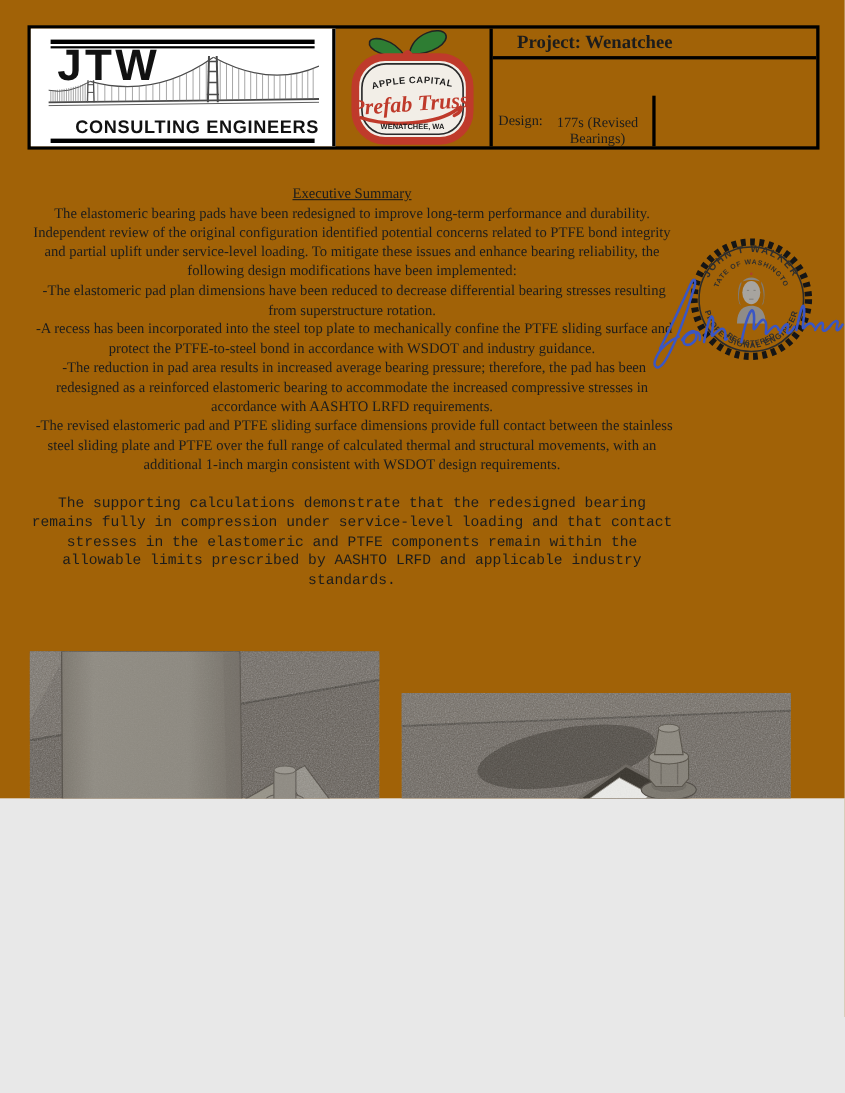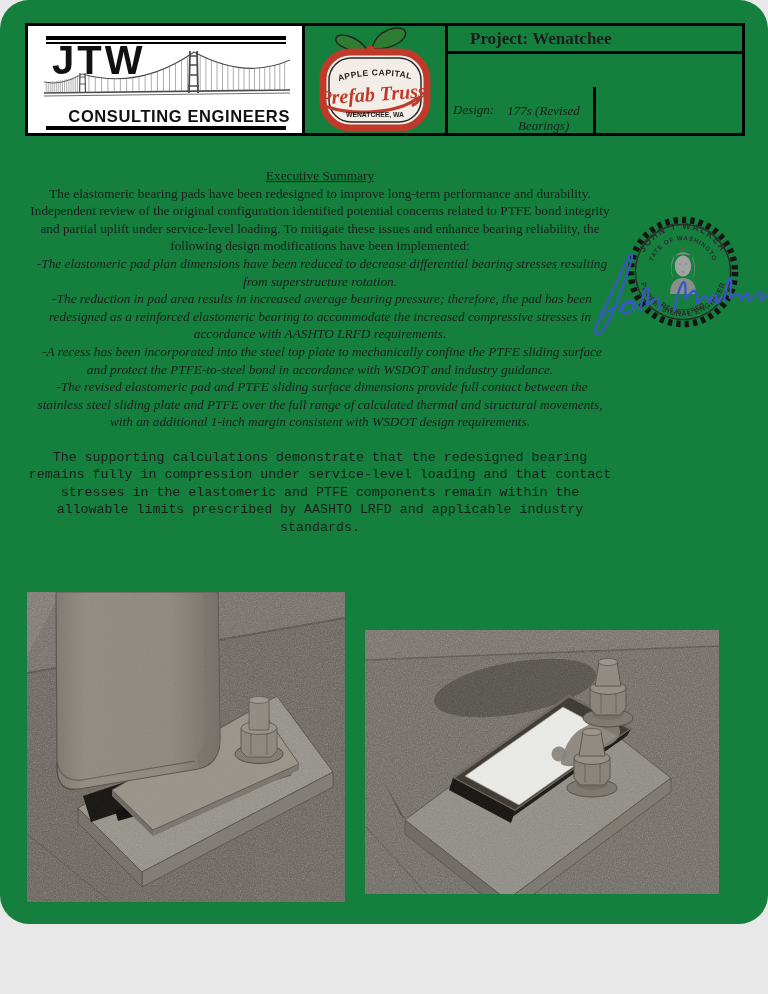--- a/index.html
+++ b/index.html
@@ -1,17 +1,17 @@
 <!DOCTYPE html>
 <html><head>
 <meta charset="utf-8">
 <style>
   html,body{margin:0;padding:0;background:#e8e8e8;}
-  .page{position:relative;width:768px;height:924px;background:#15803d;margin:0 auto;
-        font-family:"Liberation Serif", serif;color:#1c1c1c;overflow:hidden;border-radius:29px;}
+  .page{position:relative;width:768px;height:726px;background:#a16207;margin:0 auto;
+        font-family:"Liberation Serif", serif;color:#1c1c1c;overflow:hidden;}
 
   
   .titleblock{position:absolute;left:25px;top:23px;width:720px;height:113px;
               border:3px solid #000;box-sizing:border-box;display:flex;}
   .cell{position:relative;box-sizing:border-box;height:100%;}
   .cell-jtw{width:277px;border-right:3px solid #000;background:#fff;}
   .cell-apple{width:143px;border-right:3px solid #000;display:flex;align-items:center;justify-content:center;}
   .cell-project{flex:1;display:flex;flex-direction:column;gap:33px;}
 
   .jtw-rule-top{position:absolute;left:18px;top:10px;width:240px;}
@@ -20,32 +20,32 @@
   .jtw-acronym{position:absolute;left:24px;top:14px;font-family:"Liberation Sans",sans-serif;
                font-weight:900;font-size:40px;letter-spacing:3px;line-height:1;color:#111;}
   .jtw-bridge{position:absolute;left:16px;top:20px;width:246px;height:62px;}
   .jtw-sub{position:absolute;left:14px;top:81px;width:248px;text-align:right;
            font-family:"Liberation Sans",sans-serif;font-weight:800;font-size:16.5px;
            letter-spacing:0.6px;color:#111;white-space:nowrap;}
   .jtw-rule-bottom{position:absolute;left:18px;top:100px;width:240px;height:3.5px;background:#000;}
 
   .proj-title-row{height:50px;border-bottom:3px solid #000;display:flex;align-items:center;
                   padding-left:22px;font-weight:bold;font-size:17px;}
-  .proj-bottom-row{flex:1;display:flex;font-style:italic;}
+  .proj-bottom-row{flex:1;display:flex;}
   .proj-design{width:145px;border-right:3px solid #000;display:flex;align-items:center;
                font-size:13px;}
   .proj-design .lbl{padding-left:5px;white-space:nowrap;}
   .proj-design .val{flex:1;text-align:center;padding:0 6px;line-height:15px;font-size:13px;margin-top:16px;}
   .proj-daterev{flex:1;padding:6px 0 0 14px;font-size:13.5px;}
   .proj-daterev .line{margin-top:3px;line-height:20px;white-space:nowrap;}
 
   
   .summary{position:absolute;left:28px;top:167px;width:584px;font-size:13.3px;line-height:17.6px;text-align:center;}
   .summary .heading{text-decoration:underline;}
-  .summary .bullet{text-indent:4px;font-style:italic;}
+  .summary .bullet{text-indent:4px;}
   .summary .closing{margin-top:17.6px;font-family:Liberation Mono, monospace;}
 
   
   .stamp{position:absolute;left:590px;top:205px;width:178px;height:135px;}
   .seal-svg{position:absolute;left:36px;top:10px;width:114px;height:114px;}
   .sig-svg{position:absolute;left:0px;top:40px;width:178px;height:95px;}
 
   
   .fig-left{position:absolute;left:27px;top:592px;width:318px;height:310px;}
   .fig-right{position:absolute;left:365px;top:630px;width:354px;height:264px;}
@@ -175,22 +175,22 @@
           <span class="val">177s (Revised Bearings)</span>
         </div>
       </div>
     </div>
   </div>
 
   <div class="summary">
     <div class="heading">Executive Summary</div>
     <div class="intro">The elastomeric bearing pads have been redesigned to improve long-term performance and durability. Independent review of the original configuration identified potential concerns related to PTFE bond integrity and partial uplift under service-level loading. To mitigate these issues and enhance bearing reliability, the following design modifications have been implemented:</div>
     <div class="bullet">-The elastomeric pad plan dimensions have been reduced to decrease differential bearing stresses resulting from superstructure rotation.</div>
+    <div class="bullet">-A recess has been incorporated into the steel top plate to mechanically confine the PTFE sliding surface and protect the PTFE-to-steel bond in accordance with WSDOT and industry guidance.</div>
     <div class="bullet">-The reduction in pad area results in increased average bearing pressure; therefore, the pad has been redesigned as a reinforced elastomeric bearing to accommodate the increased compressive stresses in accordance with AASHTO LRFD requirements.</div>
-    <div class="bullet">-A recess has been incorporated into the steel top plate to mechanically confine the PTFE sliding surface and protect the PTFE-to-steel bond in accordance with WSDOT and industry guidance.</div>
     <div class="bullet">-The revised elastomeric pad and PTFE sliding surface dimensions provide full contact between the stainless steel sliding plate and PTFE over the full range of calculated thermal and structural movements, with an additional 1-inch margin consistent with WSDOT design requirements.</div>
     <div class="closing">The supporting calculations demonstrate that the redesigned bearing remains fully in compression under service-level loading and that contact stresses in the elastomeric and PTFE components remain within the allowable limits prescribed by AASHTO LRFD and applicable industry standards.</div>
   </div>
 
   <div class="stamp">
     <svg class="seal-svg" viewBox="-57 -57 114 114">
 
       <circle cx="0" cy="0" r="52" fill="none" stroke="#151515" stroke-width="6.5" stroke-dasharray="4.3 4.1"></circle>
       <circle cx="0" cy="0" r="47.5" fill="none" stroke="#2b2b2b" stroke-width="1.4"></circle>
 

